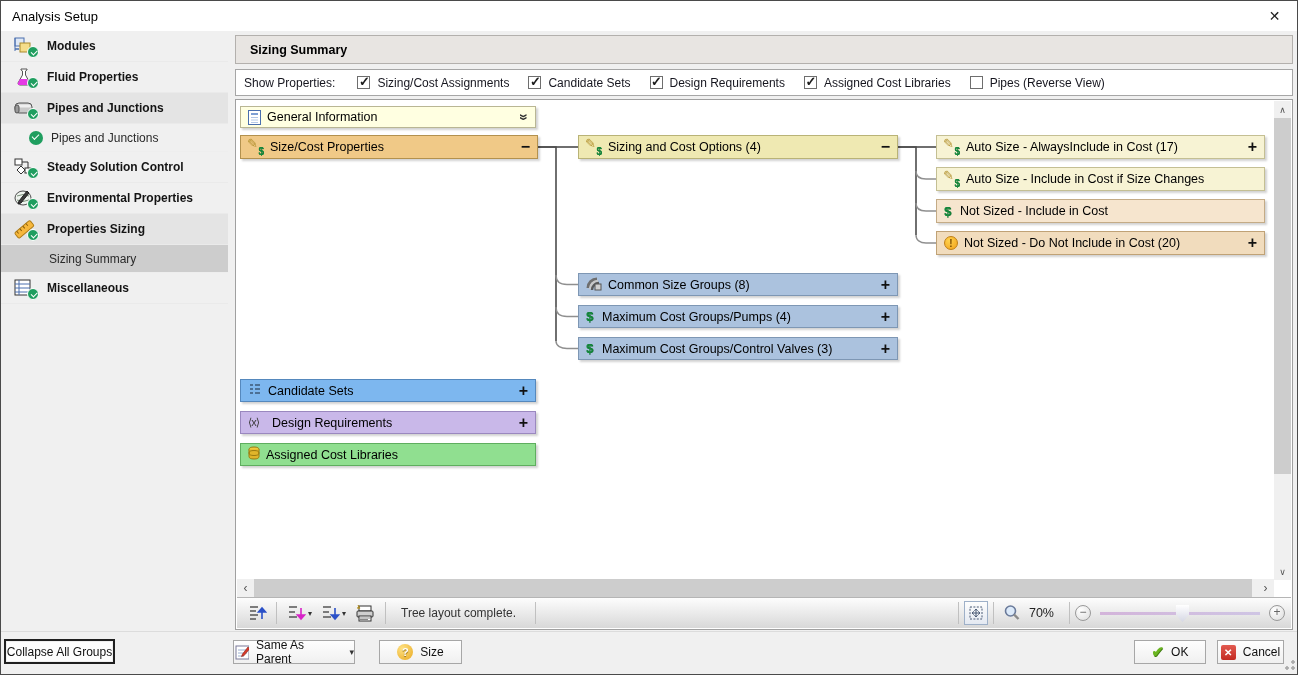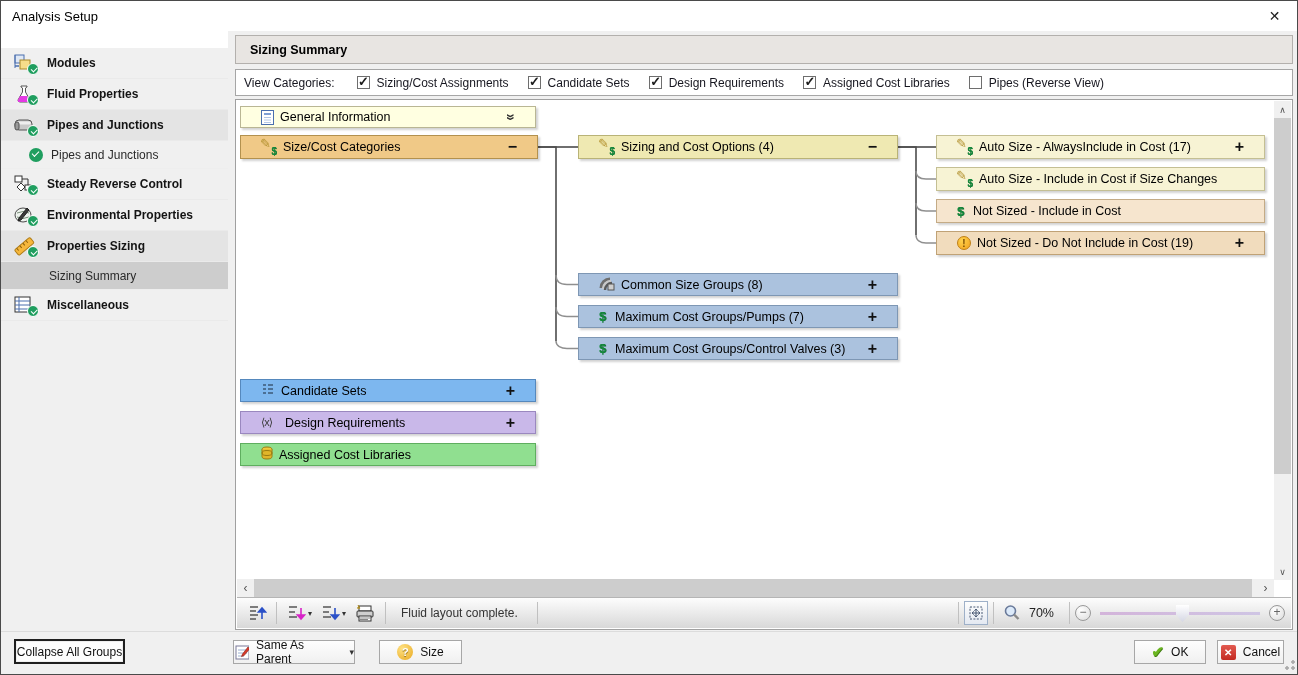--- a/index.html
+++ b/index.html
@@ -6,21 +6,21 @@
   html,body { background:#c8c8c8; }
   body { font-family:"Liberation Sans", sans-serif; }
   .window { position:relative; width:1298px; height:675px; background:#fff; border:1px solid #4a4a4a; overflow:hidden; }
 
   
   .titlebar { position:absolute; left:0; top:0; right:0; height:30px; background:#fff; display:flex; align-items:center;gap:44px; }
   .titlebar-title { padding-left:11px; font-size:13px; color:#000; }
   .close-btn { margin-left:auto; width:45px; height:30px; display:flex; align-items:center; justify-content:center; font-size:14px; color:#222; cursor:pointer; }
 
   
-  .sidebar { position:absolute; left:0; top:30px; width:272px; height:602px; background:#f0f0f0; border-right:5px solid #f97316;margin-top:17px; }
+  .sidebar { position:absolute; left:0; top:30px; width:272px; height:602px; background:#f0f0f0; border-right:5px solid #f97316; }
   .side-row { height:31px; display:flex; align-items:center; padding:0 12px 0 12px; border-bottom:1px solid #eaeaea; cursor:pointer; }
   .side-row .lbl { font-size:12px; font-weight:bold; color:#141414; margin-left:10px; }
   .side-row .chev { margin-left:auto; font-size:11px; color:#606060; transform:scaleX(1.4); }
   .side-row.expanded { background:#e4e4e4; }
   .side-sub { height:28px; display:flex; align-items:center; padding-left:28px; font-size:12px; color:#2a2a2a; border-bottom:1px solid #eeeeee; cursor:pointer; }
   .side-sub.selected { background:#cdcdcd; }
   .side-sub .sublbl { margin-left:8px; }
   .icon-box { position:relative; width:24px; height:22px; flex:0 0 24px; }
   .badge { position:absolute; right:-2px; bottom:-1px; width:12px; height:12px; border-radius:50%; background:#1f9e5f; border:1px solid #fff; }
   .badge:after { content:""; position:absolute; left:2.5px; top:2.5px; width:5px; height:2.5px; border-left:1.6px solid #fff; border-bottom:1.6px solid #fff; transform:rotate(-45deg); }
@@ -35,21 +35,21 @@
   .categories .cat-label { margin-right:22px; }
   .cat-opt { display:flex; align-items:center; margin-right:19px; cursor:pointer; }
   .checkbox { position:relative; width:13px; height:13px; border:1px solid #6e6e6e; background:#fff; margin-right:7px; flex:0 0 13px; }
   .checkbox .ck { position:absolute; left:0.5px; top:-3px; font-size:13px; font-weight:bold; color:#1c1c1c; }
 
   
   .treebox { position:absolute; left:7px; top:68px; width:1058px; height:531px; background:#fff; border:1px solid #a0a0a0; }
   .tree-canvas { position:absolute; left:1px; top:1px; right:18px; bottom:50px; overflow:hidden; background:#fff; }
   .connectors { position:absolute; left:0; top:0; }
 
-  .tnode { position:absolute; height:24px; display:flex; align-items:center; gap:6px; padding:0 20px; font-size:12.5px; color:#000; border:1px solid rgba(96,92,60,0.5); box-shadow:1.5px 1.5px 2px rgba(0,0,0,0.18); cursor:pointer; }
+  .tnode { position:absolute; height:24px; display:flex; align-items:center; gap:6px; padding:0 7px; font-size:12.5px; color:#000; border:1px solid rgba(96,92,60,0.5); box-shadow:1.5px 1.5px 2px rgba(0,0,0,0.18); cursor:pointer; }
   .tnode .exp { margin-left:auto; font-size:16px; font-weight:bold; color:#111; line-height:1; cursor:pointer; }
   .tnode .dblchev { margin-left:auto; display:inline-block; transform:rotate(90deg) scaleY(1.3); font-size:12px; color:#333; font-weight:bold; }
   .n-cream { background:#ffffe1; border-color:#b9b694; }
   .n-orange { background:#f0c987; border-color:#b3914e; }
   .n-yellow { background:#efe9b2; border-color:#b9b377; }
   .n-paleyellow { background:#f7f3d4; border-color:#c4bf93; }
   .n-peach { background:#f6e5ce; border-color:#c4ab86; }
   .n-peach2 { background:#f1dcbd; border-color:#c0a276; }
   .n-bluegray { background:#abc2de; border-color:#7e97b4; }
   .n-blue { background:#7db7ef; border-color:#5588bd; }
@@ -90,21 +90,21 @@
   .fit-btn { width:24px; height:24px; border:1px solid #9eb0c8; background:linear-gradient(#fdfdfd,#e4e9f2); display:flex; align-items:center; justify-content:center; cursor:pointer; }
   .zoom-pct { font-size:12.5px; color:#222; margin:0 10px 0 4px; }
   .zbtn { width:16px; height:16px; border-radius:50%; border:1px solid #999; background:radial-gradient(circle at 35% 30%, #ffffff, #dcdcdc); color:#666; font-size:12px; line-height:13px; text-align:center; cursor:pointer; }
   .slider { position:relative; width:160px; height:20px; margin:0 9px; cursor:pointer; }
   .slider .track { position:absolute; left:0; right:0; top:9px; height:2.5px; background:linear-gradient(90deg,#d3b4da,#cfc5e4); }
   .slider .thumb { position:absolute; left:76px; top:2px; width:13px; height:17px; background:linear-gradient(#ffffff,#d5d7e4); clip-path:polygon(0 0,100% 0,100% 58%,50% 100%,0 58%); filter:drop-shadow(0 0 1px #8888aa); }
 
   
   .footer { position:absolute; left:0; bottom:0; width:1298px; height:43px; background:#f0f0f0; border-top:1px solid #dcdcdc; }
   .btn { position:absolute; height:24px; background:linear-gradient(#fefefe,#f0f0f0); border:1px solid #a7a7a7; display:flex; align-items:center; justify-content:center; font-size:12px; color:#111; cursor:pointer; gap:7px; }
-  .btn-collapse { left:14px; top:8px; width:109px; height:23px; border:1px solid #1f1f1f; box-shadow:inset 0 0 0 1px #1f1f1f10, 0 0 0 1px #1f1f1f; background:#fdfdfd; }
+  .btn-collapse { left:4px; top:8px; width:109px; height:23px; border:1px solid #1f1f1f; box-shadow:inset 0 0 0 1px #1f1f1f10, 0 0 0 1px #1f1f1f; background:#fdfdfd; }
   .btn-sameas { left:232px; top:8px; width:122px; }
   .btn-help { left:378px; top:8px; width:83px; }
   .btn-ok { left:1133px; top:8px; width:72px; }
   .btn-cancel { left:1216px; top:8px; width:67px; }
   .ok-check { color:#6ab520; font-size:15px; font-weight:bold; text-shadow:0.5px 0.5px 0 #3f7a10; }
   .cancel-x { width:15px; height:15px; background:linear-gradient(#e25a50,#c32a22); border-radius:2px; color:#fff; font-size:10px; font-weight:bold; display:flex; align-items:center; justify-content:center; }
   .help-q { width:16px; height:16px; border-radius:50%; background:radial-gradient(circle at 35% 30%, #ffe284, #e8a81f); color:#fff; font-size:11px; font-weight:bold; display:flex; align-items:center; justify-content:center; text-shadow:0 1px 1px #8a6200; }
   .sameas-caret { font-size:9px; color:#333; margin-left:10px; }
   .grip { position:absolute; right:4px; bottom:4px; width:10px; height:10px;
       background:radial-gradient(circle 1.5px at 8px 2px,#ababab 1.5px,transparent 2px),
@@ -169,21 +169,21 @@
     <div class="side-row">
       <span class="icon-box">
         <svg width="22" height="22">
             <rect x="2" y="3" width="7" height="6" fill="#fff" stroke="#333"></rect>
             <path d="M8 13 l4 4 l-4 4 l-4 -4 z" fill="#fff" stroke="#333" transform="translate(0,-3)"></path>
             <path d="M9 6 h6 v6" fill="none" stroke="#333"></path>
             <rect x="12" y="12" width="6" height="5" fill="#fff" stroke="#333"></rect>
           </svg>
         <span class="badge"></span>
       </span>
-      <span class="lbl">Steady Reverse Control</span>
+      <span class="lbl">Steady Solution Control</span>
       <span class="chev">∨</span>
     </div>
 
     <div class="side-row">
       <span class="icon-box">
         <svg width="22" height="22">
             <ellipse cx="10" cy="11" rx="8" ry="7" fill="#eef3ee" stroke="#4c4c4c"></ellipse>
             <path d="M4 9 q6 -3 12 0 M4 13 q6 3 12 0" fill="none" stroke="#7a8f7a"></path>
             <path d="M14 4 L6 14 l-1 3 l3 -1 L16 6 z" fill="#3a3a3a" stroke="#222"></path>
           </svg>
@@ -223,21 +223,21 @@
     </div>
   </div>
 
   <div class="main">
 
     <div class="panel-header">
       <span class="ph-title">Sizing Summary</span>
     </div>
 
     <div class="categories">
-      <span class="cat-label">View Categories:</span>
+      <span class="cat-label">Show Properties:</span>
       <span class="cat-opt">
         <span class="checkbox">
             <span class="ck">✓</span>
           </span>
         <span>Sizing/Cost Assignments</span>
       </span>
       <span class="cat-opt">
         <span class="checkbox">
             <span class="ck">✓</span>
           </span>
@@ -283,21 +283,21 @@
           <span class="ic-doc"></span>
           <span>General Information</span>
           <span class="dblchev">»</span>
         </div>
 
         <div class="tnode n-orange" style="left:3px; top:34px; width:298px;">
           <span class="ic-pd">
               <span class="pen">✎</span>
               <span class="dl">$</span>
             </span>
-          <span>Size/Cost Categories</span>
+          <span>Size/Cost Properties</span>
           <span class="exp">−</span>
         </div>
 
         <div class="tnode n-yellow" style="left:341px; top:34px; width:320px;">
           <span class="ic-pd">
               <span class="pen">✎</span>
               <span class="dl">$</span>
             </span>
           <span>Sizing and Cost Options (4)</span>
           <span class="exp">−</span>
@@ -320,40 +320,40 @@
           <span>Auto Size - Include in Cost if Size Changes</span>
         </div>
 
         <div class="tnode n-peach" style="left:699px; top:98px; width:329px;">
           <span class="ic-dollar">$</span>
           <span>Not Sized - Include in Cost</span>
         </div>
 
         <div class="tnode n-peach2" style="left:699px; top:130px; width:329px;">
           <span class="ic-warn">!</span>
-          <span>Not Sized - Do Not Include in Cost (19)</span>
+          <span>Not Sized - Do Not Include in Cost (20)</span>
           <span class="exp">+</span>
         </div>
 
         <div class="tnode n-bluegray" style="left:341px; top:172px; width:320px; height:23px;">
           <span class="ic-pipes">
             <svg width="16" height="16">
                 <path d="M2 13 a9 9 0 0 1 9 -9" fill="none" stroke="#6e6e6e" stroke-width="3"></path>
                 <path d="M4 14 a8 8 0 0 1 8 -8" fill="none" stroke="#c8c8c8" stroke-width="2.4"></path>
                 <path d="M6 15 a7 7 0 0 1 7 -7" fill="none" stroke="#5a5a5a" stroke-width="2.4"></path>
                 <rect x="9" y="9" width="6" height="6" fill="#cfcfcf" stroke="#555"></rect>
               </svg>
           </span>
           <span>Common Size Groups (8)</span>
           <span class="exp">+</span>
         </div>
 
         <div class="tnode n-bluegray" style="left:341px; top:204px; width:320px; height:23px;">
           <span class="ic-dollar">$</span>
-          <span>Maximum Cost Groups/Pumps (7)</span>
+          <span>Maximum Cost Groups/Pumps (4)</span>
           <span class="exp">+</span>
         </div>
 
         <div class="tnode n-bluegray" style="left:341px; top:236px; width:320px; height:23px;">
           <span class="ic-dollar">$</span>
           <span>Maximum Cost Groups/Control Valves (3)</span>
           <span class="exp">+</span>
         </div>
 
         <div class="tnode n-blue" style="left:3px; top:278px; width:296px; height:23px;">
@@ -422,21 +422,21 @@
         <div class="tb-btn">
           <svg width="22" height="20">
               <rect x="5" y="3" width="12" height="5" fill="#fff" stroke="#333"></rect>
               <rect x="3" y="8" width="16" height="6" rx="1" fill="#cfcfcf" stroke="#333"></rect>
               <rect x="5" y="13" width="12" height="5" fill="#fff" stroke="#333"></rect>
               <path d="M5 15 h12 M5 16.5 h9" stroke="#888"></path>
               <path d="M4 2 l1.6 2.2 L3 5 l2.8 0.4 z" fill="#f2c12c" stroke="#a8820a" stroke-width="0.6"></path>
             </svg>
         </div>
         <div class="tb-sep"></div>
-        <span class="tb-status">Fluid layout complete.</span>
+        <span class="tb-status">Tree layout complete.</span>
         <div class="tb-sep"></div>
 
         <div class="tb-right">
           <div class="tb-sep"></div>
           <div class="fit-btn">
             <svg width="16" height="16">
                 <rect x="2" y="2" width="12" height="12" fill="none" stroke="#4a5a74" stroke-dasharray="2 1.4"></rect>
                 <path d="M8 4 v8 M4 8 h8 M8 4 l-1.6 1.8 M8 4 l1.6 1.8 M8 12 l-1.6 -1.8 M8 12 l1.6 -1.8 M4 8 l1.8 -1.6 M4 8 l1.8 1.6 M12 8 l-1.8 -1.6 M12 8 l-1.8 1.6" stroke="#4a5a74"></path>
               </svg>
           </div>

